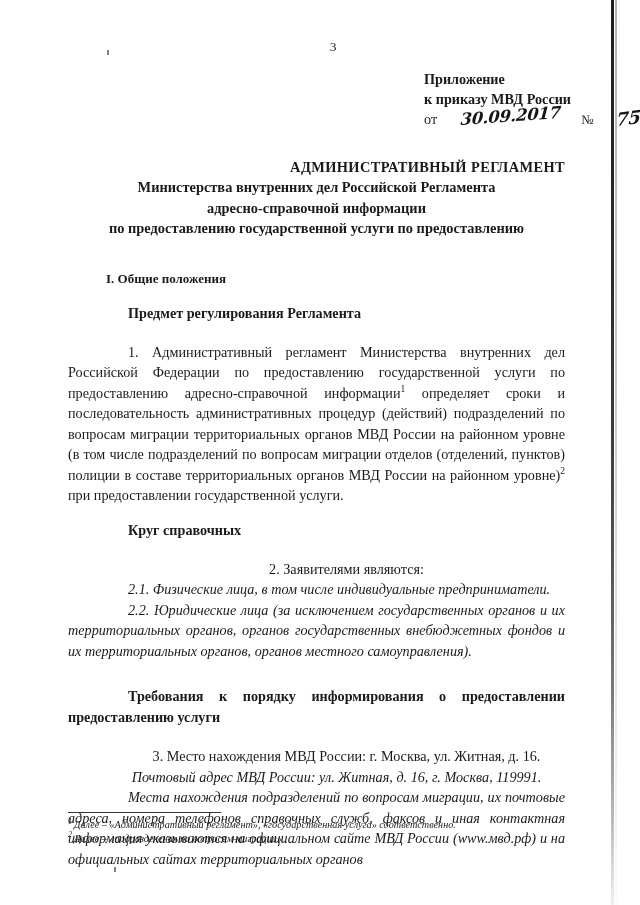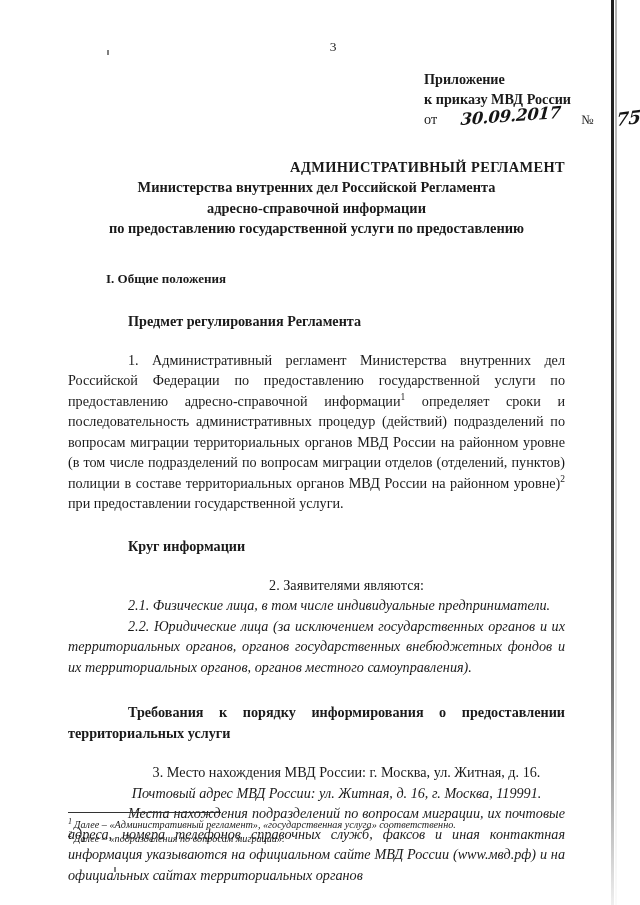--- a/index.html
+++ b/index.html
@@ -135,21 +135,21 @@
     font-weight: 700;
     font-size: 13px;
     line-height: 20px;
     margin-top: 30px;
     margin-left: 38px;
   }
   .h-sub {
     font-weight: 700;
     font-size: 14.2px;
     line-height: 20px;
-    margin-top: 22px;
+    margin-top: 14px;
     margin-left: 60px;
   }
   .h-wide {
     font-weight: 700;
     font-size: 14.2px;
     line-height: 20.5px;
     margin-top: 25px;
     text-align: justify;
     text-align-last: left;
     text-indent: 60px;
@@ -233,29 +233,29 @@
     </div>
 
     <div class="h-section">I. Общие положения</div>
 
     <div class="h-sub">Предмет регулирования Регламента</div>
 
     <div class="para">
       <span>1. Административный регламент Министерства внутренних дел Российской Федерации по предоставлению государственной услуги по предоставлению адресно-справочной информации</span><sup>1</sup><span> определяет сроки и последовательность административных процедур (действий) подразделений по вопросам миграции территориальных органов МВД России на районном уровне (в том числе подразделений по вопросам миграции отделов (отделений, пунктов) полиции в составе территориальных органов МВД России на районном уровне)</span><sup>2</sup><span> при предоставлении государственной услуги.</span>
     </div>
 
-    <div class="h-sub">Круг информации</div>
+    <div class="h-sub">Круг справочных</div>
 
     <div class="para nojust">2. Заявителями являются:</div>
 
     <div class="para tight">2.1. Физические лица, в том числе индивидуальные предприниматели.</div>
 
     <div class="para tight">2.2. Юридические лица (за исключением государственных органов и их территориальных органов, органов государственных внебюджетных фондов и их территориальных органов, органов местного самоуправления).</div>
 
-    <div class="h-wide">Требования к порядку информирования о предоставлении территориальных услуги</div>
+    <div class="h-wide">Требования к порядку информирования о предоставлении предоставлению услуги</div>
 
     <div class="para nojust">3. Место нахождения МВД России: г. Москва, ул. Житная, д. 16.</div>
 
     <div class="para nojust tight" style="text-indent:40px">Почтовый адрес МВД России: ул. Житная, д. 16, г. Москва, 119991.</div>
 
     <div class="para tight">Места нахождения подразделений по вопросам миграции, их почтовые адреса, номера телефонов справочных служб, факсов и иная контактная информация указываются на официальном сайте МВД России (www.мвд.рф) и на официальных сайтах территориальных органов</div>
 
   </div>
 
   <div class="footnotes">

